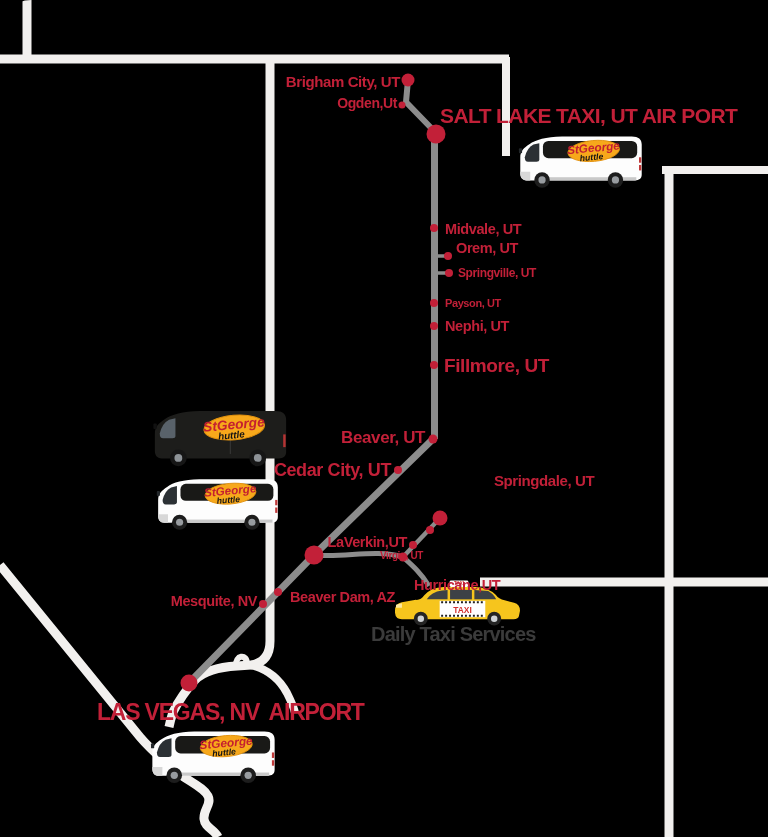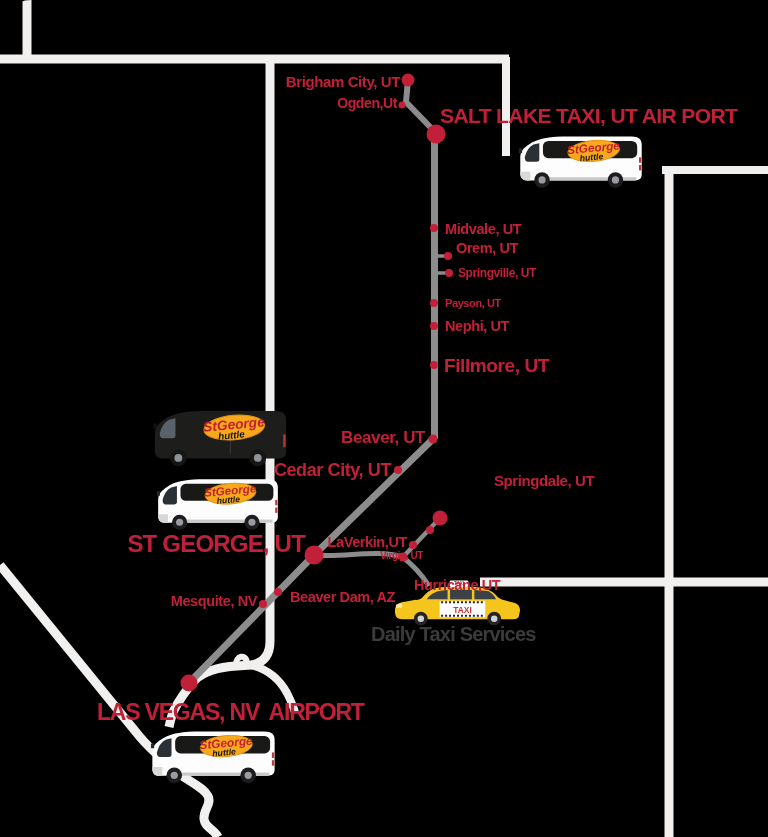--- a/index.html
+++ b/index.html
@@ -147,19 +147,18 @@
       <div class="stop-label" style="top: 273px; left: 458px; font-size: 12px; letter-spacing: -0.4px;">Springville, UT</div>
       <div class="stop-label" style="top: 303px; left: 445px; font-size: 11px; letter-spacing: -0.4px;">Payson, UT</div>
       <div class="stop-label" style="top: 326px; left: 445px; font-size: 14.5px; letter-spacing: -0.4px;">Nephi, UT</div>
       <div class="stop-label" style="top: 365px; left: 444px; font-size: 19px; letter-spacing: -0.4px;">Fillmore, UT</div>
       <div class="stop-label" style="top: 437px; right: 343px; font-size: 17px; letter-spacing: -0.4px;">Beaver, UT</div>
       <div class="stop-label" style="top: 470px; right: 377px; font-size: 18px; letter-spacing: -0.4px;">Cedar City, UT</div>
       <div class="stop-label" style="top: 480px; left: 457px; font-size: 15px; letter-spacing: -0.4px; margin-left: 37px;">Springdale, UT</div>
       <div class="stop-label" style="top: 556px; right: 345px; font-size: 10px; letter-spacing: -0.4px; text-align: center;">Virgin, UT</div>
       <div class="stop-label" style="top: 542px; right: 361px; font-size: 14.5px; letter-spacing: -0.4px;">LaVerkin,UT</div>
       <div class="stop-label" style="top: 561px; left: 414px; font-size: 14.5px; letter-spacing: -0.4px; margin-top: 24px;">Hurricane,UT</div>
-      <div class="stop-label" style="top: 544px; right: 463px; font-size: 24px; letter-spacing: -0.8px;">ST GEORGE, UT</div>
       <div class="stop-label" style="top: 601px; right: 511px; font-size: 14.5px; letter-spacing: -0.4px;">Mesquite, NV</div>
       <div class="stop-label" style="top: 597px; left: 290px; font-size: 14.5px; letter-spacing: -0.4px;">Beaver Dam, AZ</div>
       <div class="stop-label" style="top: 634px; left: 371px; font-size: 20px; letter-spacing: -0.8px; color: rgb(59, 59, 59);">Daily Taxi Services</div>
       <div class="stop-label" style="top: 712px; left: 97px; font-size: 23px; letter-spacing: -1.2px;">LAS VEGAS, NV&nbsp; AIRPORT</div>
     </div>
 </div>
 
 </body></html>

